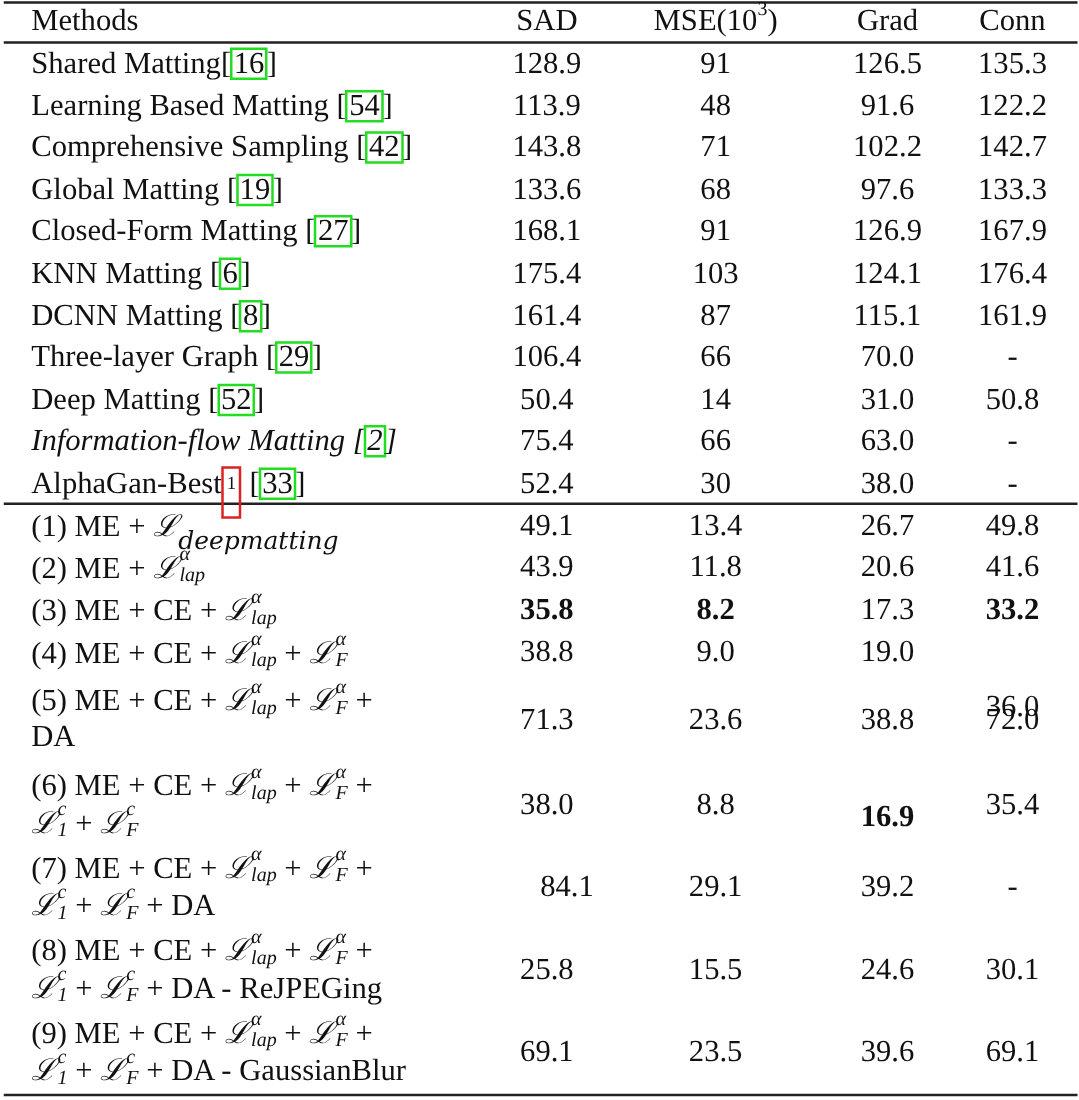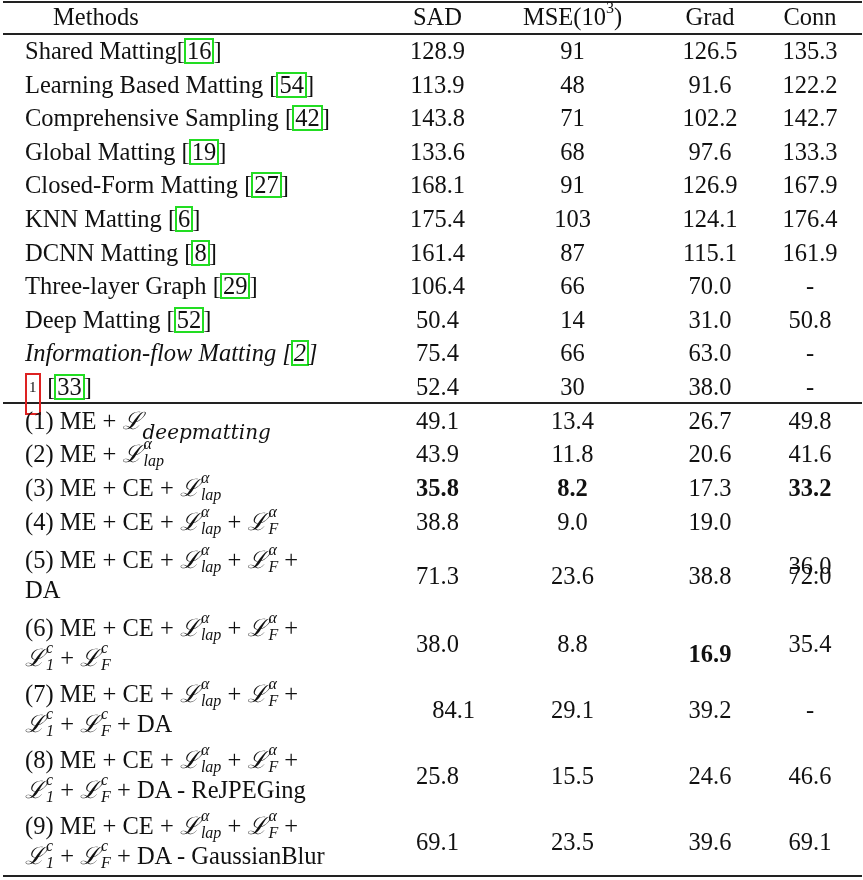--- a/index.html
+++ b/index.html
@@ -21,21 +21,21 @@
 </style>
 </head>
 <body>
 
 <div class="rule" style="top:1px;height:2px;"></div>
 <div class="rule" style="top:33px;height:2px;"></div>
 <div class="rule" style="top:402px;height:2px;"></div>
 <div class="rule" style="top:875px;height:2px;"></div>
 
 <div>
-  <div class="cell" style="left:25px;top:3px;margin-left:28px;">Methods</div>
+  <div class="cell" style="left:25px;top:3px;">Methods</div>
   <div class="cell num" style="left:400px;width:75px;top:3px;">SAD</div>
   <div class="cell num" style="left:510px;width:125px;top:3px;">
     <span>MSE(10</span><sup style="position:relative;top:-3px;">3</sup><span>)</span>
   </div>
   <div class="cell num" style="left:670px;width:80px;top:3px;">Grad</div>
   <div class="cell num" style="left:770px;width:80px;top:3px;">Conn</div>
 </div>
 
 <div id="baselines">
     <div>
@@ -102,21 +102,21 @@
       <div class="cell num" style="left:770px;width:80px;top:305.8px;">50.8</div>
     </div>
     <div>
       <div class="cell" style="left:25px;top:339.40000000000003px;font-style:italic;"><span>Information-flow Matting </span><span>[</span><span class="cite-g">2</span><span>]</span></div>
       <div class="cell num" style="left:400px;width:75px;top:339.40000000000003px;">75.4</div>
       <div class="cell num" style="left:510px;width:125px;top:339.40000000000003px;">66</div>
       <div class="cell num" style="left:670px;width:80px;top:339.40000000000003px;">63.0</div>
       <div class="cell num" style="left:770px;width:80px;top:339.40000000000003px;">-</div>
     </div>
     <div>
-      <div class="cell" style="left:25px;top:373px;"><span class="cite-r"><span>1</span></span><span> [</span><span class="cite-g">33</span><span>]</span></div>
+      <div class="cell" style="left:25px;top:373px;"><span>AlphaGan-Best</span><span class="cite-r"><span>1</span></span><span> [</span><span class="cite-g">33</span><span>]</span></div>
       <div class="cell num" style="left:400px;width:75px;top:373px;">52.4</div>
       <div class="cell num" style="left:510px;width:125px;top:373px;">30</div>
       <div class="cell num" style="left:670px;width:80px;top:373px;">38.0</div>
       <div class="cell num" style="left:770px;width:80px;top:373px;">-</div>
     </div>
   </div>
 
 <div id="ablations">
     <div>
       <div class="cell" style="left:25px;top:407px;"><span>(1) ME + </span><span><span class="L">ℒ</span><sub class="math" style="font-size:20px;position:relative;top:4px;">deepmatting</sub></span></div>
@@ -169,21 +169,21 @@
       <div class="cell num" style="left:510px;width:125px;top:696px;">29.1</div>
       <div class="cell num" style="left:670px;width:80px;top:696px;">39.2</div>
       <div class="cell num" style="left:770px;width:80px;top:696px;">-</div>
     </div>
     <div>
       <div class="cell" style="left:25px;top:746px;"><span>(8) ME + CE + </span><span><span class="L">ℒ</span><span class="supsub"><span class="s1">α</span><span class="s2">lap</span></span></span><span> + </span><span><span class="L">ℒ</span><span class="supsub"><span class="s1">α</span><span class="s2">F</span></span></span><span> +</span></div>
       <div class="cell" style="left:25px;top:776px;"><span><span class="L">ℒ</span><span class="supsub"><span class="s1">c</span><span class="s2">1</span></span></span><span> + </span><span><span class="L">ℒ</span><span class="supsub"><span class="s1">c</span><span class="s2">F</span></span></span><span> + DA - ReJPEGing</span></div>
       <div class="cell num" style="left:400px;width:75px;top:762px;">25.8</div>
       <div class="cell num" style="left:510px;width:125px;top:762px;">15.5</div>
       <div class="cell num" style="left:670px;width:80px;top:762px;">24.6</div>
-      <div class="cell num" style="left:770px;width:80px;top:762px;">46.6</div>
+      <div class="cell num" style="left:770px;width:80px;top:762px;">30.1</div>
     </div>
     <div>
       <div class="cell" style="left:25px;top:812px;"><span>(9) ME + CE + </span><span><span class="L">ℒ</span><span class="supsub"><span class="s1">α</span><span class="s2">lap</span></span></span><span> + </span><span><span class="L">ℒ</span><span class="supsub"><span class="s1">α</span><span class="s2">F</span></span></span><span> +</span></div>
       <div class="cell" style="left:25px;top:842px;"><span><span class="L">ℒ</span><span class="supsub"><span class="s1">c</span><span class="s2">1</span></span></span><span> + </span><span><span class="L">ℒ</span><span class="supsub"><span class="s1">c</span><span class="s2">F</span></span></span><span> + DA - GaussianBlur</span></div>
       <div class="cell num" style="left:400px;width:75px;top:828px;">69.1</div>
       <div class="cell num" style="left:510px;width:125px;top:828px;">23.5</div>
       <div class="cell num" style="left:670px;width:80px;top:828px;">39.6</div>
       <div class="cell num" style="left:770px;width:80px;top:828px;">69.1</div>
     </div>
   </div>

